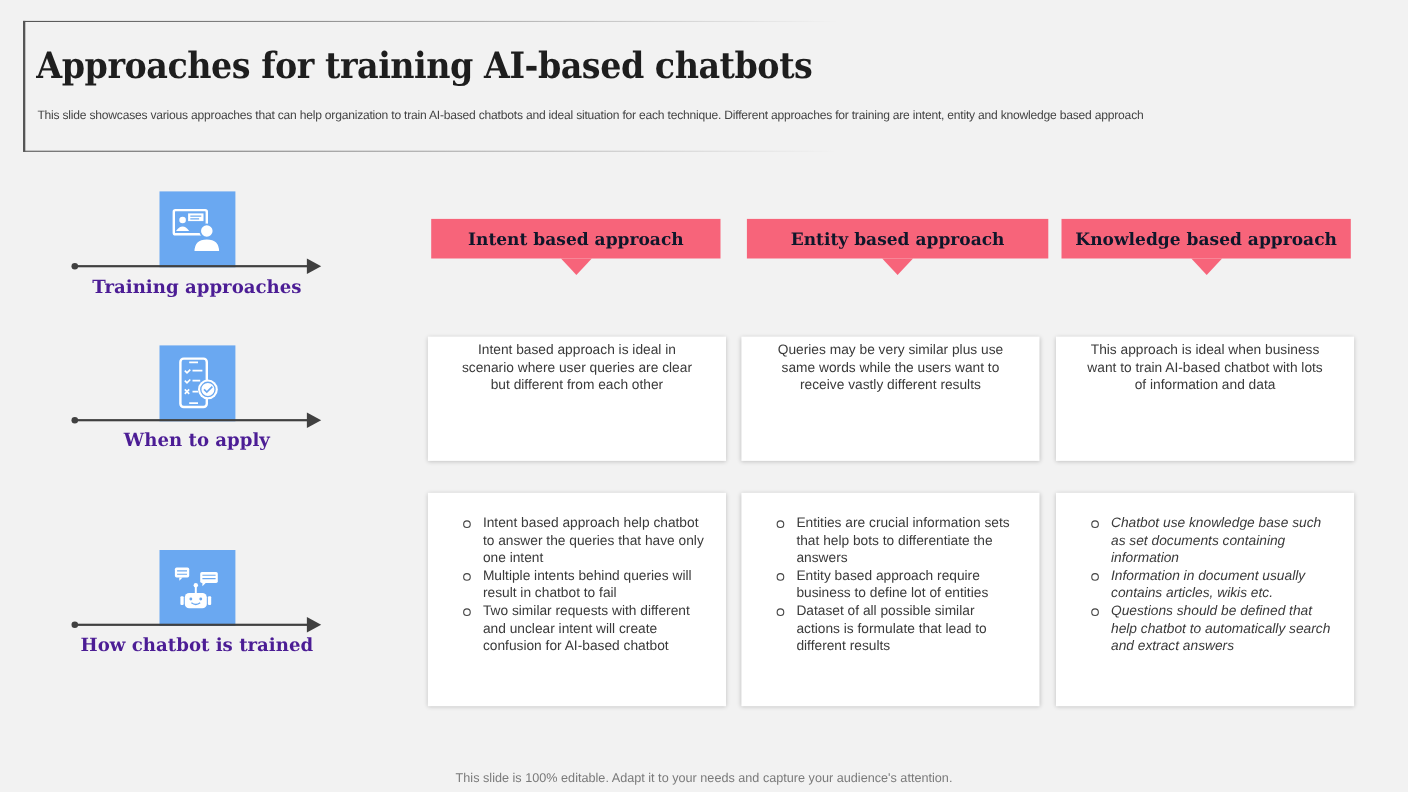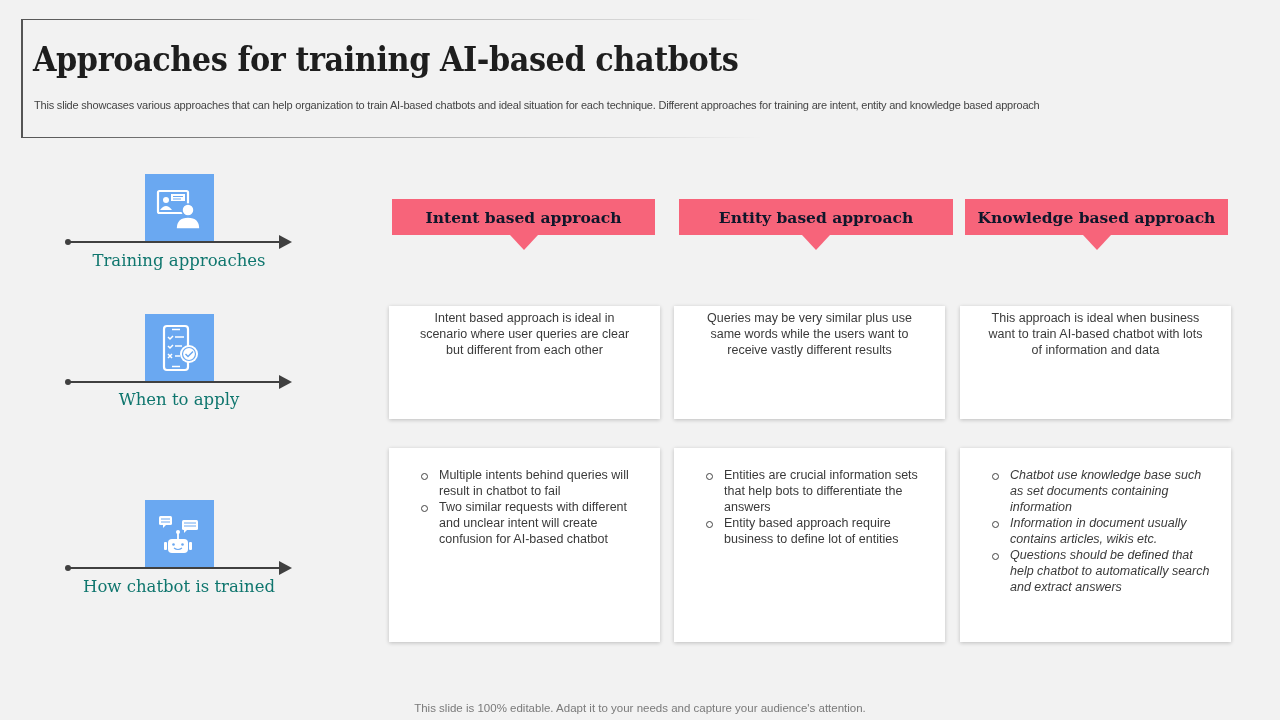--- a/index.html
+++ b/index.html
@@ -20,21 +20,21 @@
   .subtitle {
     position: absolute; left: 34px; top: 99px; font-size: 11px; color: #444; white-space: nowrap;
     letter-spacing: -0.2px;
   }
   .icon-tile { position: absolute; left: 80px; width: 69px; height: 69px; background: #6aa8f1; display:flex; align-items:center; justify-content:center; }
   .arrow-line { position: absolute; left: 0; height: 2px; width: 215px; background: #404040; }
   .arrow-dot { position: absolute; left: -2px; width: 6px; height: 6px; border-radius: 50%; background: #404040; }
   .arrow-head { position: absolute; left: 213px; width: 0; height: 0; border-top: 7px solid transparent; border-bottom: 7px solid transparent; border-left: 13px solid #404040; }
   .row-label {
     position: absolute; left: 0; width: 228px; text-align: center;
-    font-family: "DejaVu Serif", serif; font-weight: normal; font-size: 16.5px; color: #0f766e; white-space: nowrap;
+    font-family: "DejaVu Serif", serif; font-weight: bold; font-size: 16.5px; color: #4c1d95; white-space: nowrap;
   }
 
   .header-tab {
     position: absolute; top: 199px; width: 263px; height: 36px; background: #f7647a;
     display: flex; align-items: center; justify-content: center;
     font-family: "DejaVu Serif", serif; font-weight: bold; font-size: 15.5px; color: #0f172a; white-space: nowrap;
   }
   .header-tab::after {
     content: ""; position: absolute; left: 50%; bottom: -15px; margin-left: -14px;
     border-left: 14px solid transparent; border-right: 14px solid transparent; border-top: 15px solid #f7647a;
@@ -140,28 +140,30 @@
 </div>
 <div class="card when" style="left:674px;">
   <p>Queries may be very similar plus use same words while the users want to receive vastly different results</p>
 </div>
 <div class="card when" style="left:960px;">
   <p>This approach is ideal when business want to train AI-based chatbot with lots of information and data</p>
 </div>
 
 <div class="card how" style="left:389px;">
   <ul class="bullets">
+    <li>Intent based approach help chatbot to answer the queries that have only one intent</li>
     <li>Multiple intents behind queries will result in chatbot to fail</li>
     <li>Two similar requests with different and unclear intent will create confusion for AI-based chatbot</li>
   </ul>
 </div>
 <div class="card how" style="left:674px;">
   <ul class="bullets">
     <li>Entities are crucial information sets that help bots to differentiate the answers</li>
     <li>Entity based approach require business to define lot of entities</li>
+    <li>Dataset of all possible similar actions is formulate that lead to different results</li>
   </ul>
 </div>
 <div class="card how" style="left:960px;font-style:italic;">
   <ul class="bullets">
     <li>Chatbot use knowledge base such as set documents containing information</li>
     <li>Information in document usually contains articles, wikis etc.</li>
     <li>Questions should be defined that help chatbot to automatically search and extract answers</li>
   </ul>
 </div>
 

